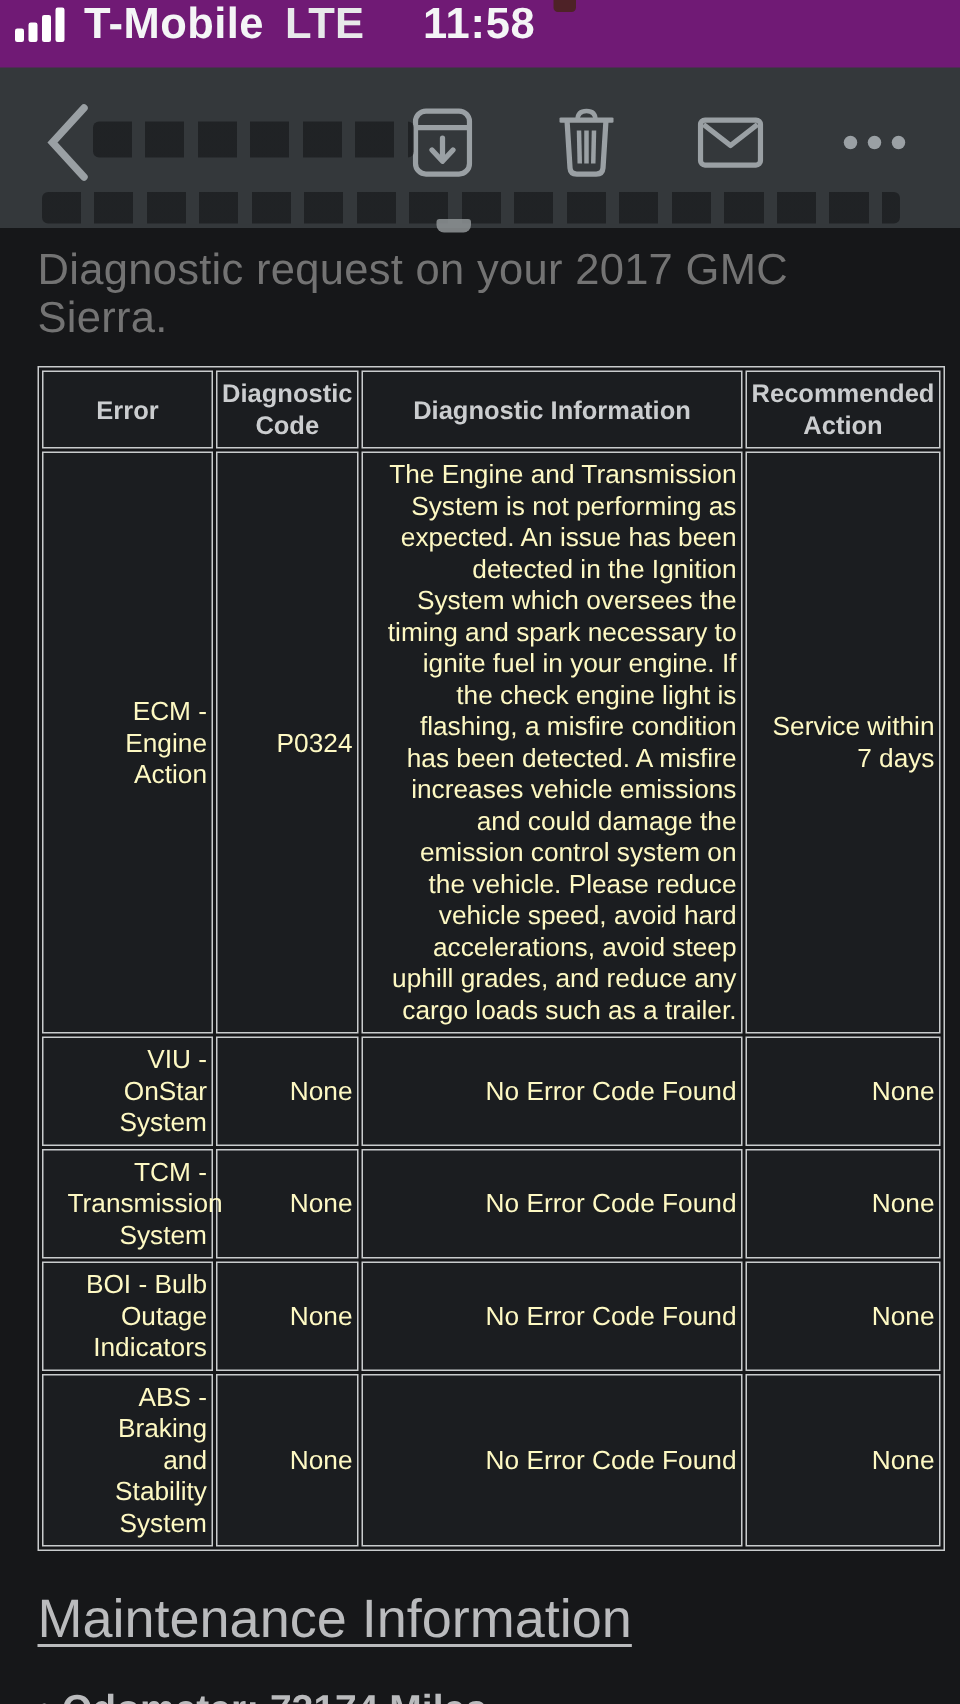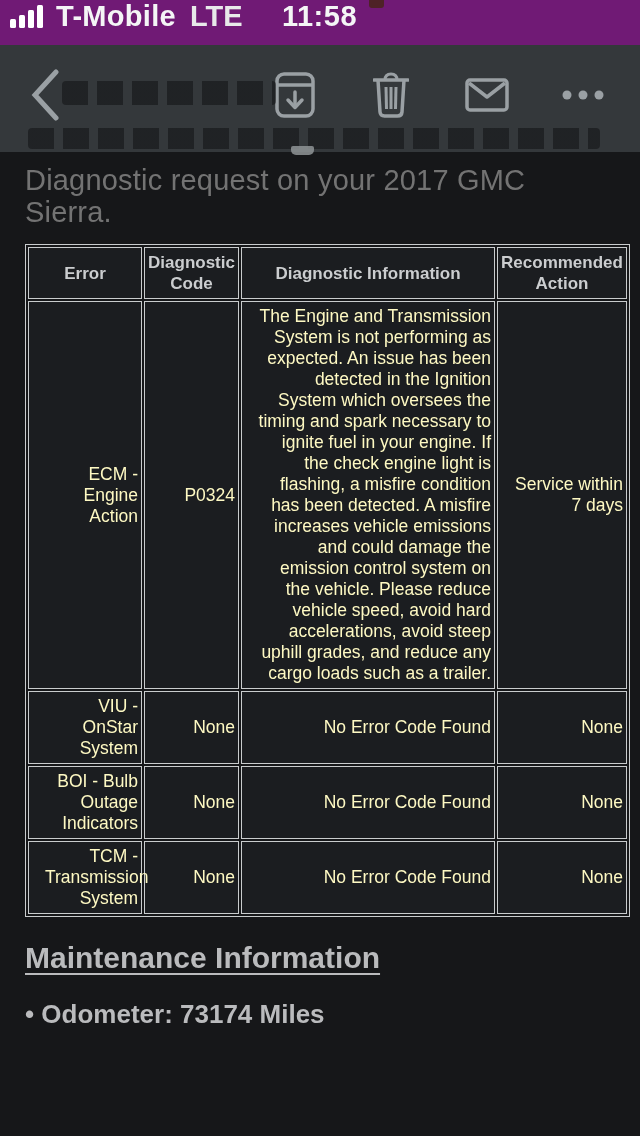--- a/index.html
+++ b/index.html
@@ -51,21 +51,21 @@
     text-align:center; vertical-align:middle; padding:4px 2px;
   }
   .diag td {
     font-size:17.5px; color:#fef9c3; line-height:21px;
     text-align:right; vertical-align:middle; padding:4px 3px 4px 16px;
   }
   col.c-module { width:114px; } col.c-code { width:95px; }
   col.c-info { width:254px; } col.c-action { width:130px; }
 
   .maint-title {
-    display:inline-block; font-size:30px; font-weight:700; color:#babbbd;
+    display:inline-block; font-size:36px; font-weight:400; color:#babbbd;
     text-decoration:underline; text-decoration-thickness:2px; text-underline-offset:5px;
     margin-top:24px;
   }
   .maint-list { list-style:none; }
   .maint-item { font-size:26px; font-weight:700; color:#babbbd; margin-top:24px; }
   .maint-item::before { content:"• "; }
 
   svg { display:block; }
 </style>
 </head>
@@ -161,27 +161,33 @@
           <td>The Engine and Transmission System is not performing as expected. An issue has been detected in the Ignition System which oversees the timing and spark necessary to ignite fuel in your engine. If the check engine light is flashing, a misfire condition has been detected. A misfire increases vehicle emissions and could damage the emission control system on the vehicle. Please reduce vehicle speed, avoid hard accelerations, avoid steep uphill grades, and reduce any cargo loads such as a trailer.</td>
           <td>Service within 7 days</td>
         </tr>
         <tr>
           <td>VIU - OnStar System</td>
           <td>None</td>
           <td>No Error Code Found</td>
           <td>None</td>
         </tr>
         <tr>
+          <td>TCM - Transmission System</td>
+          <td>None</td>
+          <td>No Error Code Found</td>
+          <td>None</td>
+        </tr>
+        <tr>
           <td>BOI - Bulb Outage Indicators</td>
           <td>None</td>
           <td>No Error Code Found</td>
           <td>None</td>
         </tr>
         <tr>
-          <td>TCM - Transmission System</td>
+          <td>ABS - Braking and Stability System</td>
           <td>None</td>
           <td>No Error Code Found</td>
           <td>None</td>
         </tr>
       </tbody>
     </table>
 
     <h2 class="maint-title">Maintenance Information</h2>
     <ul class="maint-list">
       <li class="maint-item">Odometer: 73174 Miles</li>

